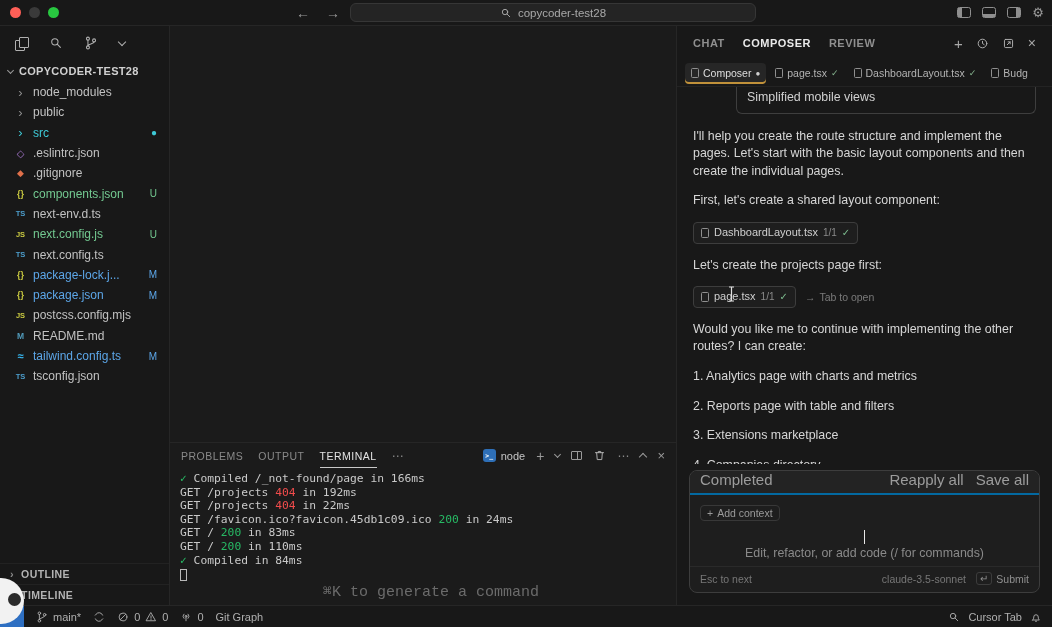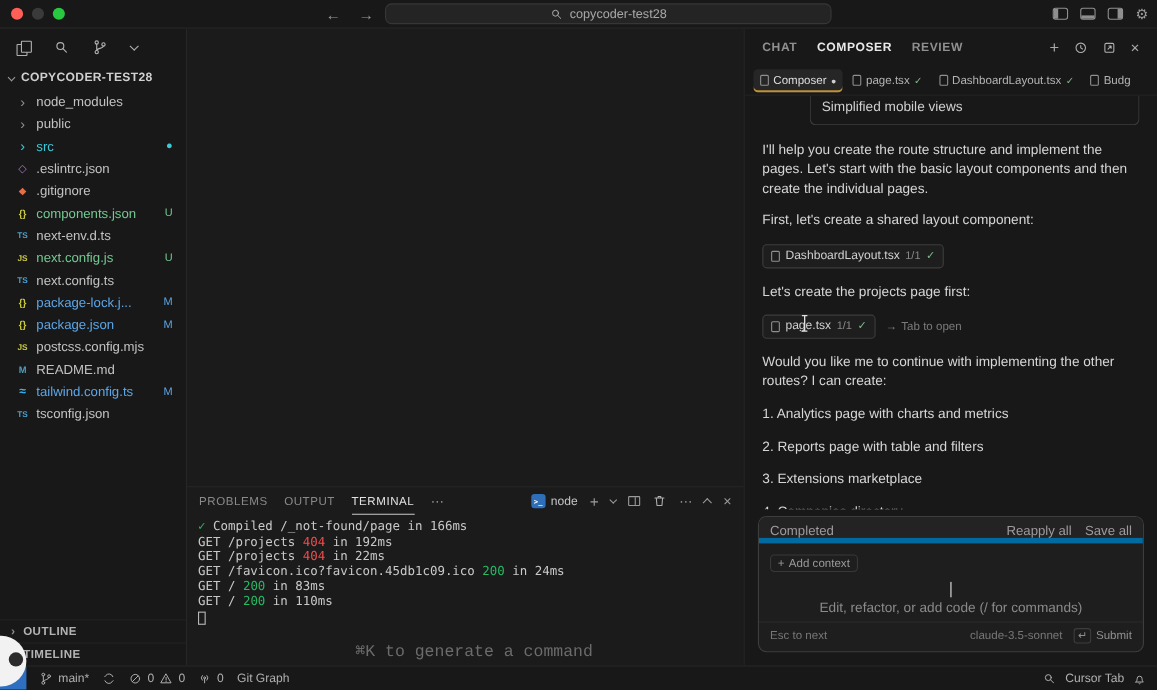--- a/index.html
+++ b/index.html
@@ -124,22 +124,22 @@
   .cpara { margin:0 0 12px; }
   .chiprow { display:flex; align-items:center; gap:9px; margin:0 0 13px; }
   .chip { display:inline-flex; align-items:center; gap:5px; border:1px solid #3d3d3d;
     border-radius:4px; padding:2px 7px; font-size:11px; color:#cfcfcf; background:#1e1e1e; }
   .chip .cnt { color:#8a8a8a; font-size:10px; }
   .chip .chk { color:#7dbd8f; font-size:10px; }
   .tabhint { font-size:10.5px; color:#7a7a7a; display:flex; align-items:center; gap:4px; }
 
   .composer { margin:6px 12px 12px; border:1px solid #3d3d3d; border-radius:8px;
     background:#1e1e1e; overflow:hidden; flex-shrink:0; }
-  .comp-top { height:24px; display:flex; align-items:flex-end; padding:0 10px;
-    background:#232323; border-bottom:5px solid #0369a1; font-size:12px; color:#9c9c9c; }
+  .comp-top { height:24px; display:flex; align-items:flex-start; padding:0 10px;
+    background:#232323; border-bottom:2px solid #0369a1; font-size:15px; color:#9c9c9c; }
   .comp-links { margin-left:auto; display:flex; gap:12px; }
   .ctx-row { padding:8px 10px 2px; }
   .ctx-chip { display:inline-flex; align-items:center; gap:4px; font-size:10.5px;
     color:#9a9a9a; border:1px solid #383838; border-radius:4px; padding:1px 6px; }
   .inp-row { display:flex; align-items:center; gap:2px; padding:7px 10px 6px;
     font-size:12.4px; color:#8a8a8a; cursor:text;flex-direction:column; }
   .caret { width:1px; height:14px; background:#e8e8e8; }
   .comp-foot { display:flex; align-items:center; padding:5px 10px 7px; font-size:10.5px;
     color:#777; border-top:1px solid #2a2a2a; }
   .foot-right { margin-left:auto; display:flex; align-items:center; gap:10px; }
@@ -329,20 +329,21 @@
           </div>
         </div>
 
         <div class="term">
           <div class="tline"><span></span><span class="tk" data-k="ok">✓</span><span> Compiled /_not-found/page in 166ms</span></div>
           <div class="tline"><span>GET /projects </span><span class="tk" data-k="err">404</span><span> in 192ms</span></div>
           <div class="tline"><span>GET /projects </span><span class="tk" data-k="err">404</span><span> in 22ms</span></div>
           <div class="tline"><span>GET /favicon.ico?favicon.45db1c09.ico </span><span class="tk" data-k="ok">200</span><span> in 24ms</span></div>
           <div class="tline"><span>GET / </span><span class="tk" data-k="ok">200</span><span> in 83ms</span></div>
           <div class="tline"><span>GET / </span><span class="tk" data-k="ok">200</span><span> in 110ms</span></div>
+          <div class="tline"><span></span><span class="tk" data-k="ok">✓</span><span> Compiled in 84ms</span></div>
           <div class="tcursor"></div>
           <div class="term-hint">⌘K to generate a command</div>
         </div>
       </div>
     </div>
 
     <div class="chat">
       <div class="chat-head">
         <span class="ctab">CHAT</span>
         <span class="ctab active">COMPOSER</span>

